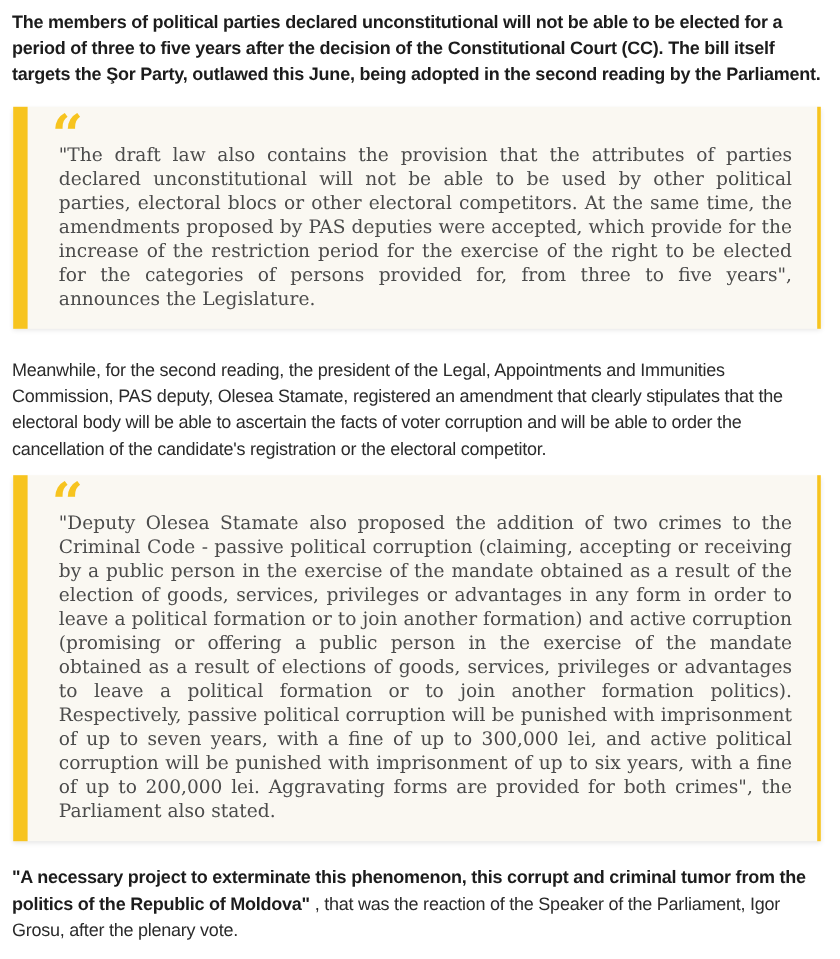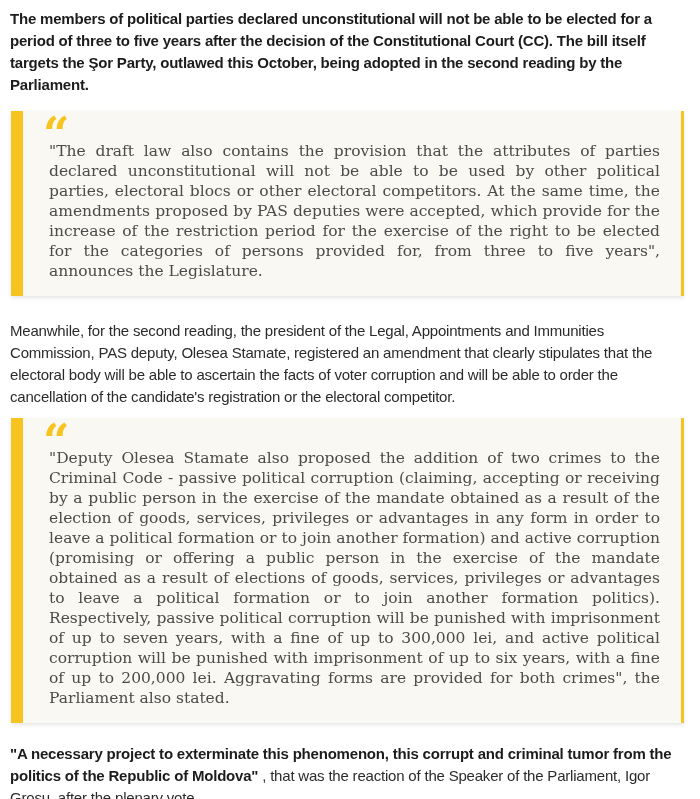--- a/index.html
+++ b/index.html
@@ -55,21 +55,21 @@
     font-size:15.5px;line-height:20px;
     color:var(--quote-text);
     text-align:justify;
   }
 </style>
 </head>
 <body>
 
 <article class="article">
 
-  <p class="para bold">The members of political parties declared unconstitutional will not be able to be elected for a period of three to five years after the decision of the Constitutional Court (CC). The bill itself targets the Şor Party, outlawed this October, being adopted in the second reading by the Parliament.</p>
+  <p class="para bold">The members of political parties declared unconstitutional will not be able to be elected for a period of three to five years after the decision of the Constitutional Court (CC). The bill itself targets the Şor Party, outlawed this June, being adopted in the second reading by the Parliament.</p>
 
   <figure class="quote-box first">
     <div class="accent-bar"></div>
     <div class="accent-right"></div>
     <span class="open-quote">“</span>
     <blockquote class="quote-text">"The draft law also contains the provision that the attributes of parties declared unconstitutional will not be able to be used by other political parties, electoral blocs or other electoral competitors. At the same time, the amendments proposed by PAS deputies were accepted, which provide for the increase of the restriction period for the exercise of the right to be elected for the categories of persons provided for, from three to five years", announces the Legislature.</blockquote>
   </figure>
 
   <p class="para middle">Meanwhile, for the second reading, the president of the Legal, Appointments and Immunities Commission, PAS deputy, Olesea Stamate, registered an amendment that clearly stipulates that the electoral body will be able to ascertain the facts of voter corruption and will be able to order the cancellation of the candidate's registration or the electoral competitor.</p>
 

